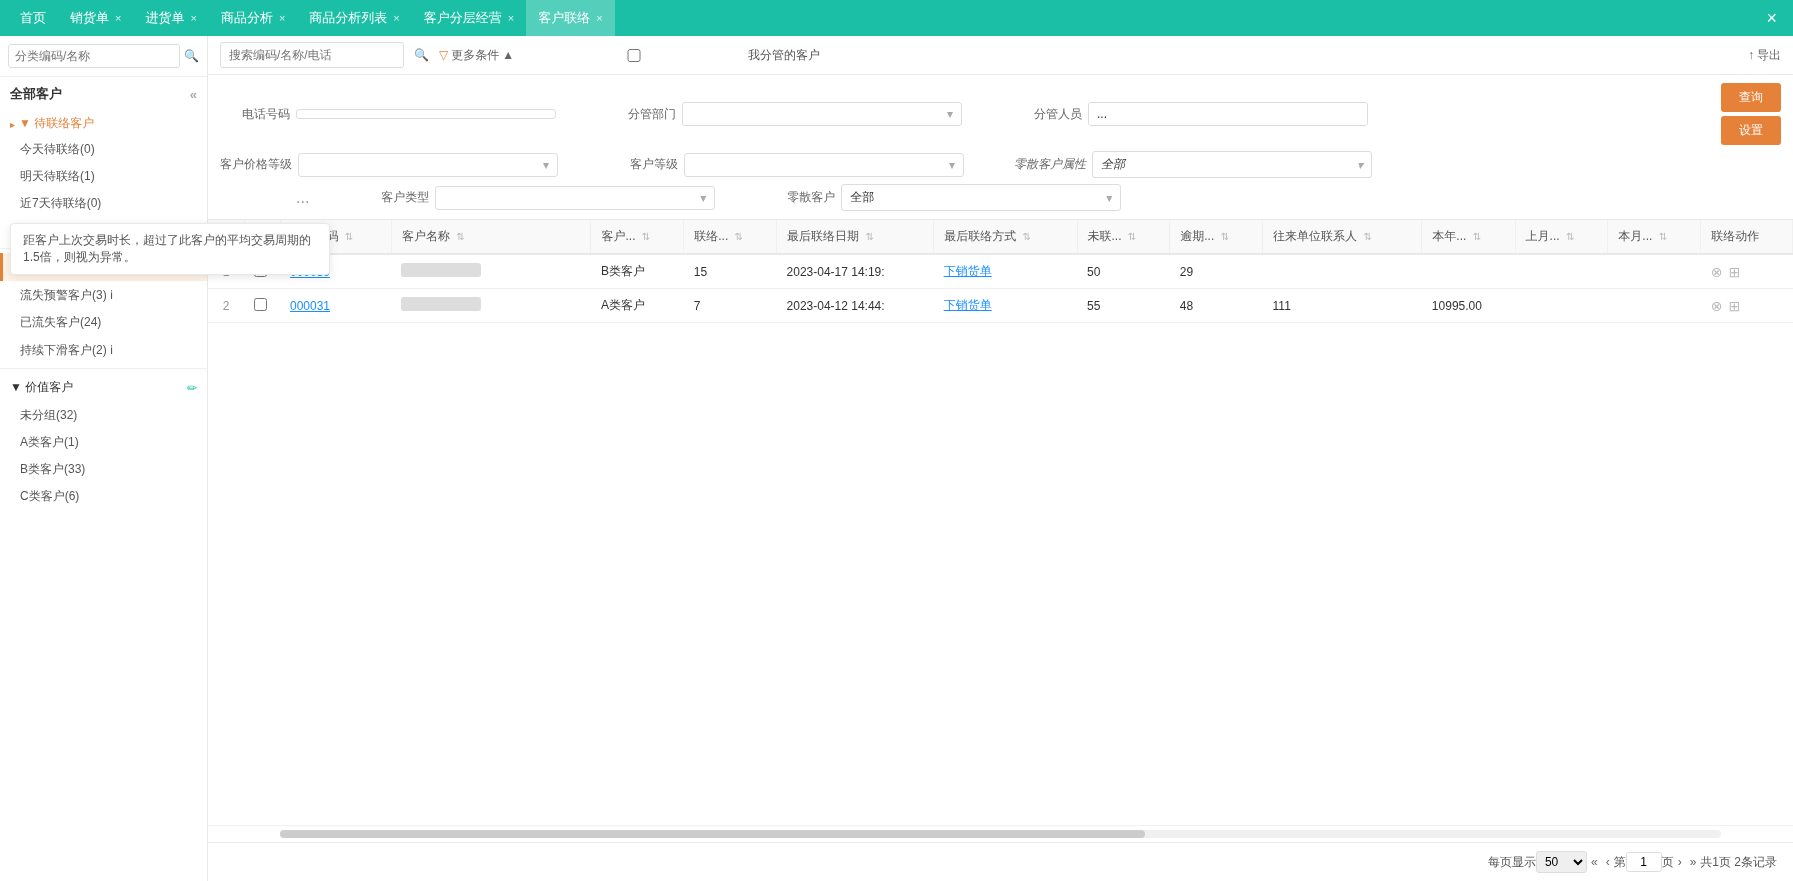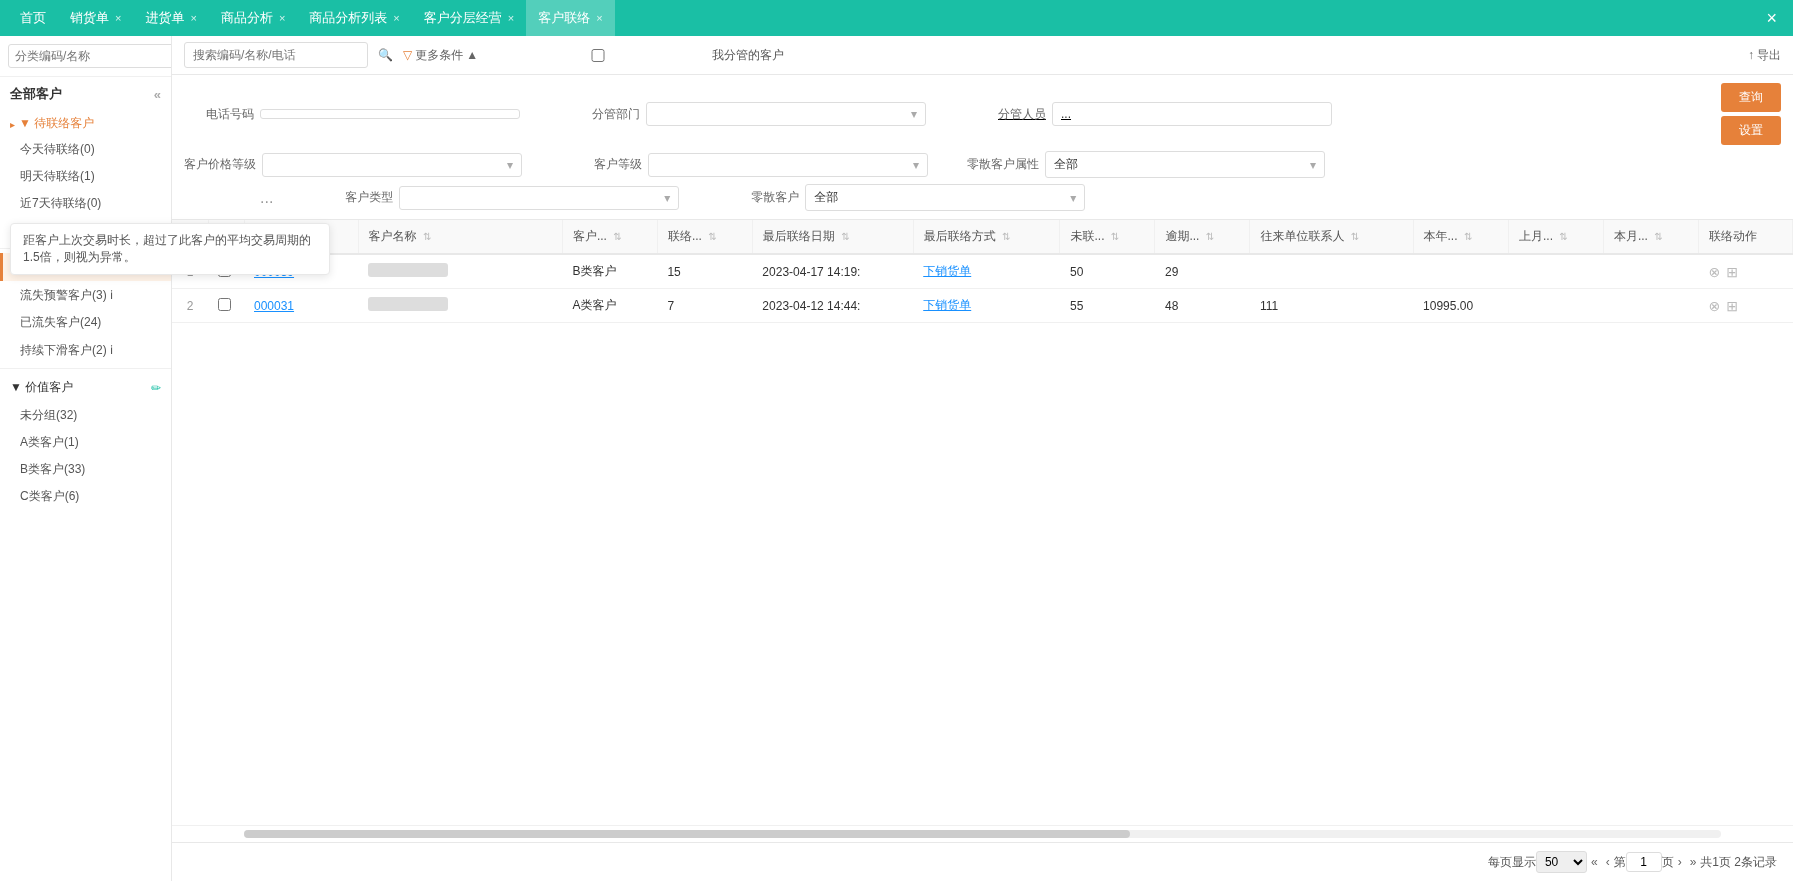--- a/index.html
+++ b/index.html
@@ -36,21 +36,21 @@
     }
 
     
     .main-layout {
       display: flex;
       height: calc(881px - 36px);
     }
 
     
     .sidebar {
-      width: 172px;
+      width: 208px;
       background: white;
       border-right: 1px solid #e8e8e8;
       display: flex;
       flex-direction: column;
       overflow-y: auto;
     }
     .sidebar-search {
       padding: 8px;
       border-bottom: 1px solid #f0f0f0;
       display: flex;
@@ -449,21 +449,21 @@
           <span class="filter-label">电话号码</span>
           <div class="filter-input filter-input-wide"></div>
         </div>
         <div class="filter-field" style="margin-left:40px;">
           <span class="filter-label">分管部门</span>
           <div class="filter-input" style="width:280px;">
             <span></span>
             <span class="chevron-down"></span>
           </div>
         </div>
-        <div class="filter-field" style="margin-left:40px;text-decoration:underline;">
+        <div class="filter-field" style="margin-left:40px;">
           <span class="filter-label">分管人员</span>
           <div class="filter-input" style="width:280px;">
             <span>...</span>
           </div>
         </div>
         <div class="filter-actions">
           <button class="query-btn">查询</button>
           <button class="setting-btn">设置</button>
         </div>
       </div>
@@ -476,21 +476,21 @@
             <span class="chevron-down"></span>
           </div>
         </div>
         <div class="filter-field" style="margin-left:40px;">
           <span class="filter-label">客户等级</span>
           <div class="filter-input" style="width:280px;">
             <span></span>
             <span class="chevron-down"></span>
           </div>
         </div>
-        <div class="filter-field" style="margin-left:29px;">
+        <div class="filter-field" style="margin-left:40px;font-style:italic;">
           <span class="filter-label">零散客户属性</span>
           <div class="filter-input" style="width:280px;">
             <span>全部</span>
             <span class="chevron-down"></span>
           </div>
         </div>
       </div>
 
 
       <div class="filter-row">

